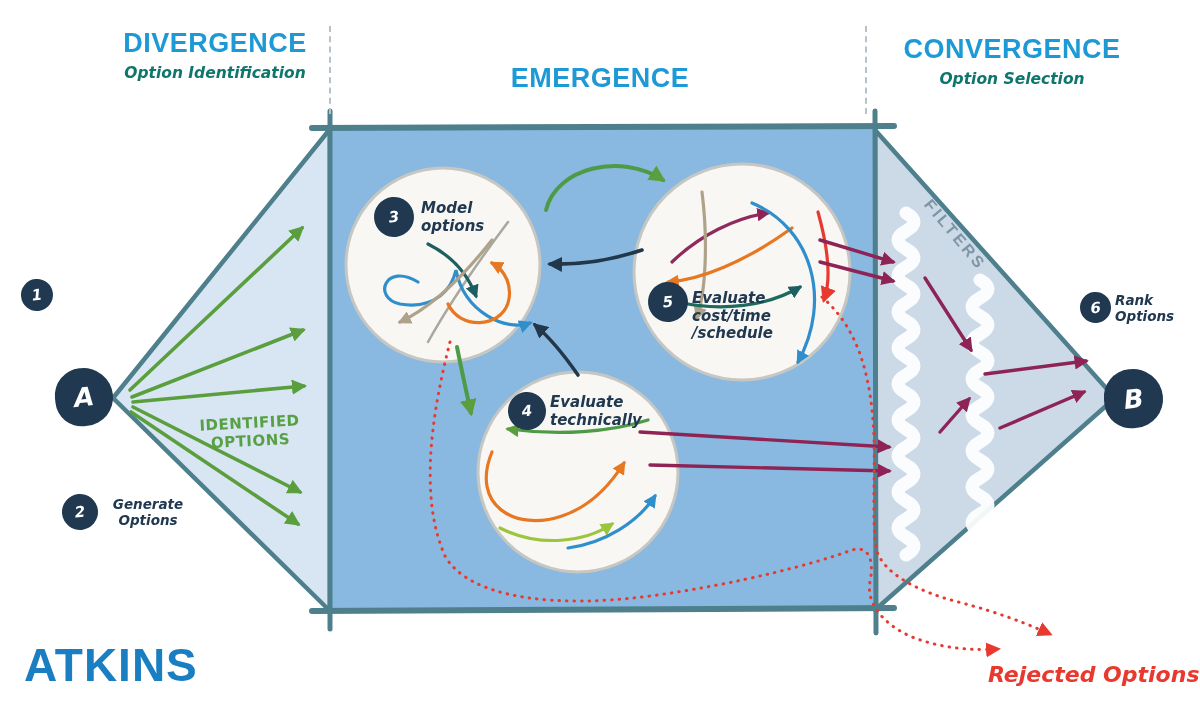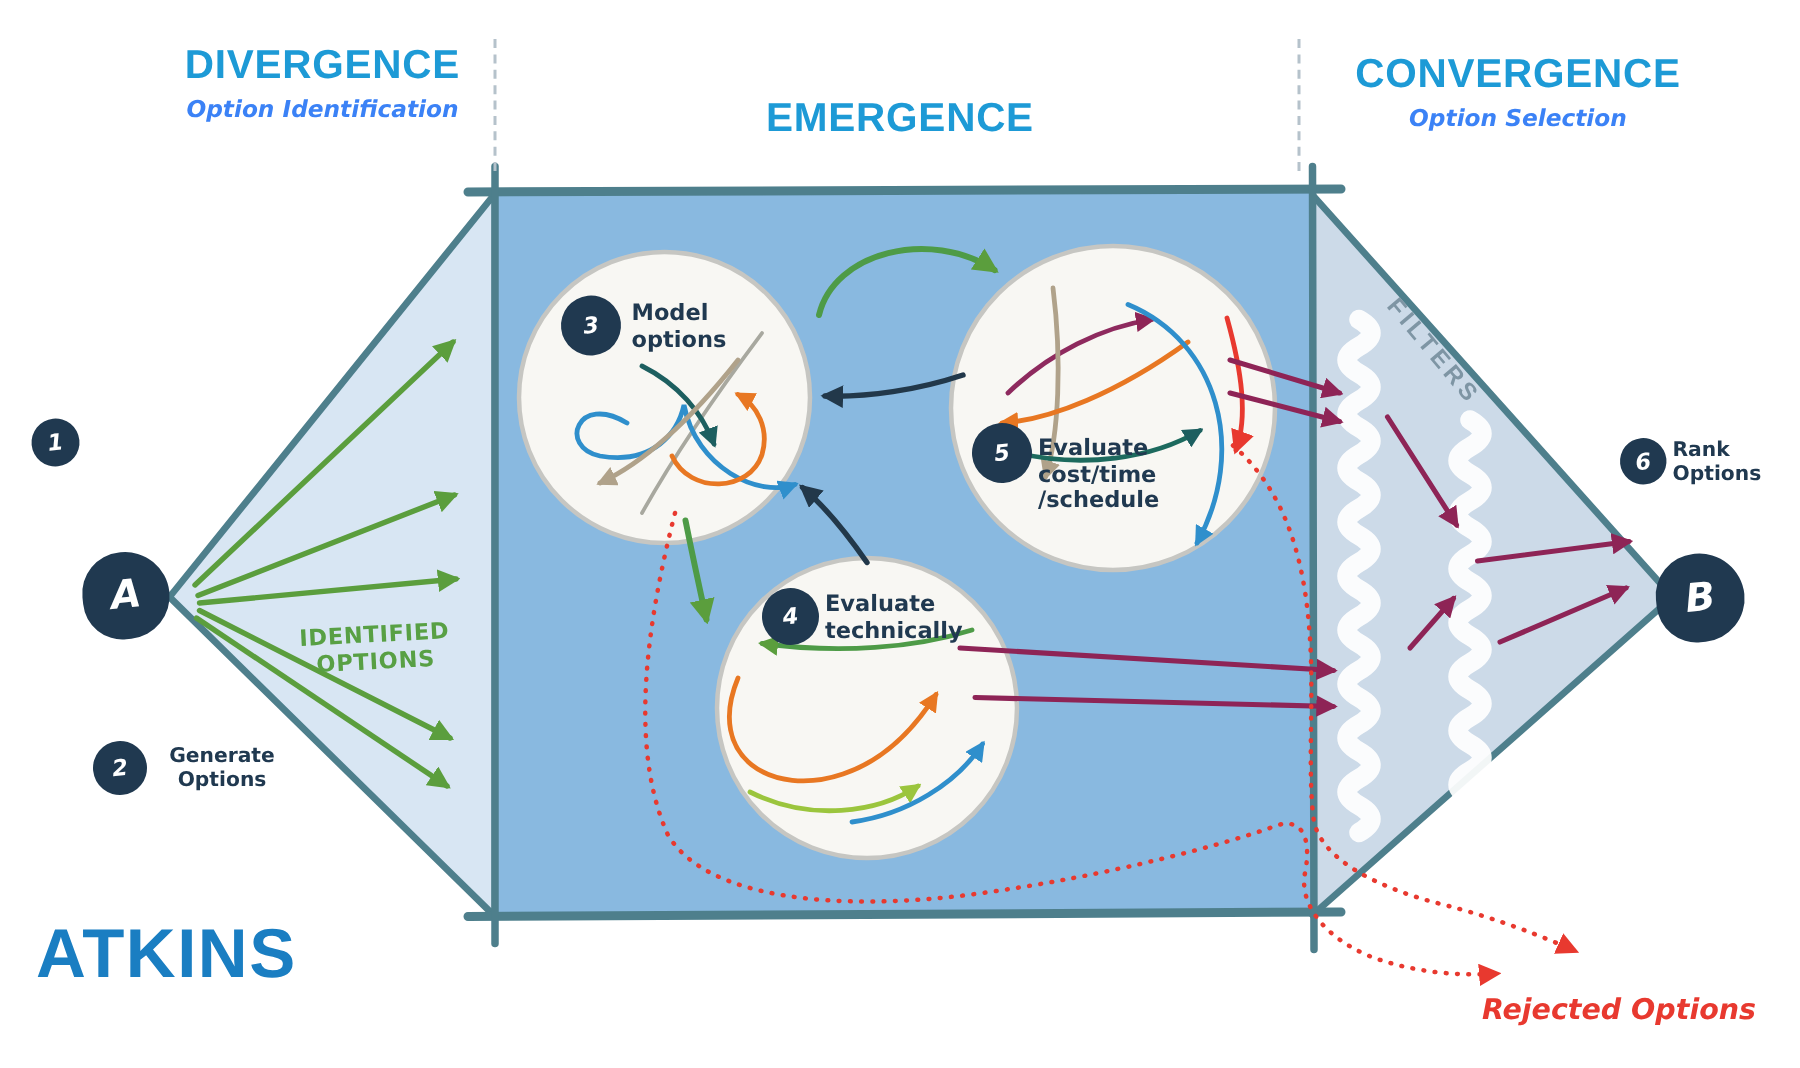--- a/index.html
+++ b/index.html
@@ -9,30 +9,30 @@
   }
   .abs{position:absolute;}
   svg{position:absolute;left:0;top:0;}
   
   .phase{position:absolute;text-align:center;}
   .phase-title{
     font-weight:800;font-size:27px;letter-spacing:0.5px;color:#1d9ad6;line-height:1;
     font-family:"Liberation Sans", sans-serif;
   }
   .phase-sub{
-    margin-top:7px;font-size:15.5px;font-weight:700;font-style:italic;color:#3b82f6;
+    margin-top:7px;font-size:15.5px;font-weight:700;font-style:italic;color:#0f766e;
     font-family:"DejaVu Sans", sans-serif;
   }
   .divider{
     position:absolute;top:26px;height:88px;width:0;
     border-left:2px dashed #b5c2cb;
   }
   
   .hand{
-    font-family:"DejaVu Sans", sans-serif;font-weight:700;
+    font-family:"DejaVu Sans", sans-serif;font-style:italic;font-weight:700;
     color:#203950;font-size:13.5px;line-height:1.18;white-space:pre-line;
   }
   .badge{
     position:absolute;border-radius:50%;background:#203950;color:#ffffff;
     display:flex;align-items:center;justify-content:center;
     font-family:"DejaVu Sans", sans-serif;font-weight:700;font-style:italic;
     box-sizing:border-box;transform:rotate(-6deg);
   }
   .badge.small{width:32px;height:32px;font-size:15px;}
   .badge.big{font-size:26px;border-radius:48% 52% 50% 46%;}
@@ -40,25 +40,25 @@
     position:absolute;font-family:"DejaVu Sans", sans-serif;font-weight:800;
     color:#58a044;font-size:15px;line-height:1.2;text-align:center;
     letter-spacing:0.5px;white-space:pre-line;transform:rotate(-3deg);
   }
   .filters-label{
     position:absolute;left:934px;top:196px;color:#7e95a4;font-weight:700;
     font-size:16px;letter-spacing:3px;transform:rotate(50deg);
     transform-origin:left top;font-family:"Liberation Sans", sans-serif;
   }
   .rejected-label{
-    position:absolute;left:988px;top:662px;color:#e8392f;font-size:19px;
+    position:absolute;left:988px;top:662px;color:#e8392f;font-size:22px;
     font-weight:700;font-style:italic;font-family:"DejaVu Sans", sans-serif;
   }
   .logo{
-    position:absolute;left:24px;top:608px;color:#1a7ec2;font-size:46px;
+    position:absolute;left:24px;top:638px;color:#1a7ec2;font-size:46px;
     font-weight:700;letter-spacing:1px;font-family:"Liberation Sans", sans-serif;
   }
 </style>
 </head>
 <body>
 
 <div id="stage">
 
   <svg width="1200" height="712" viewBox="0 0 1200 712">
     <defs>

